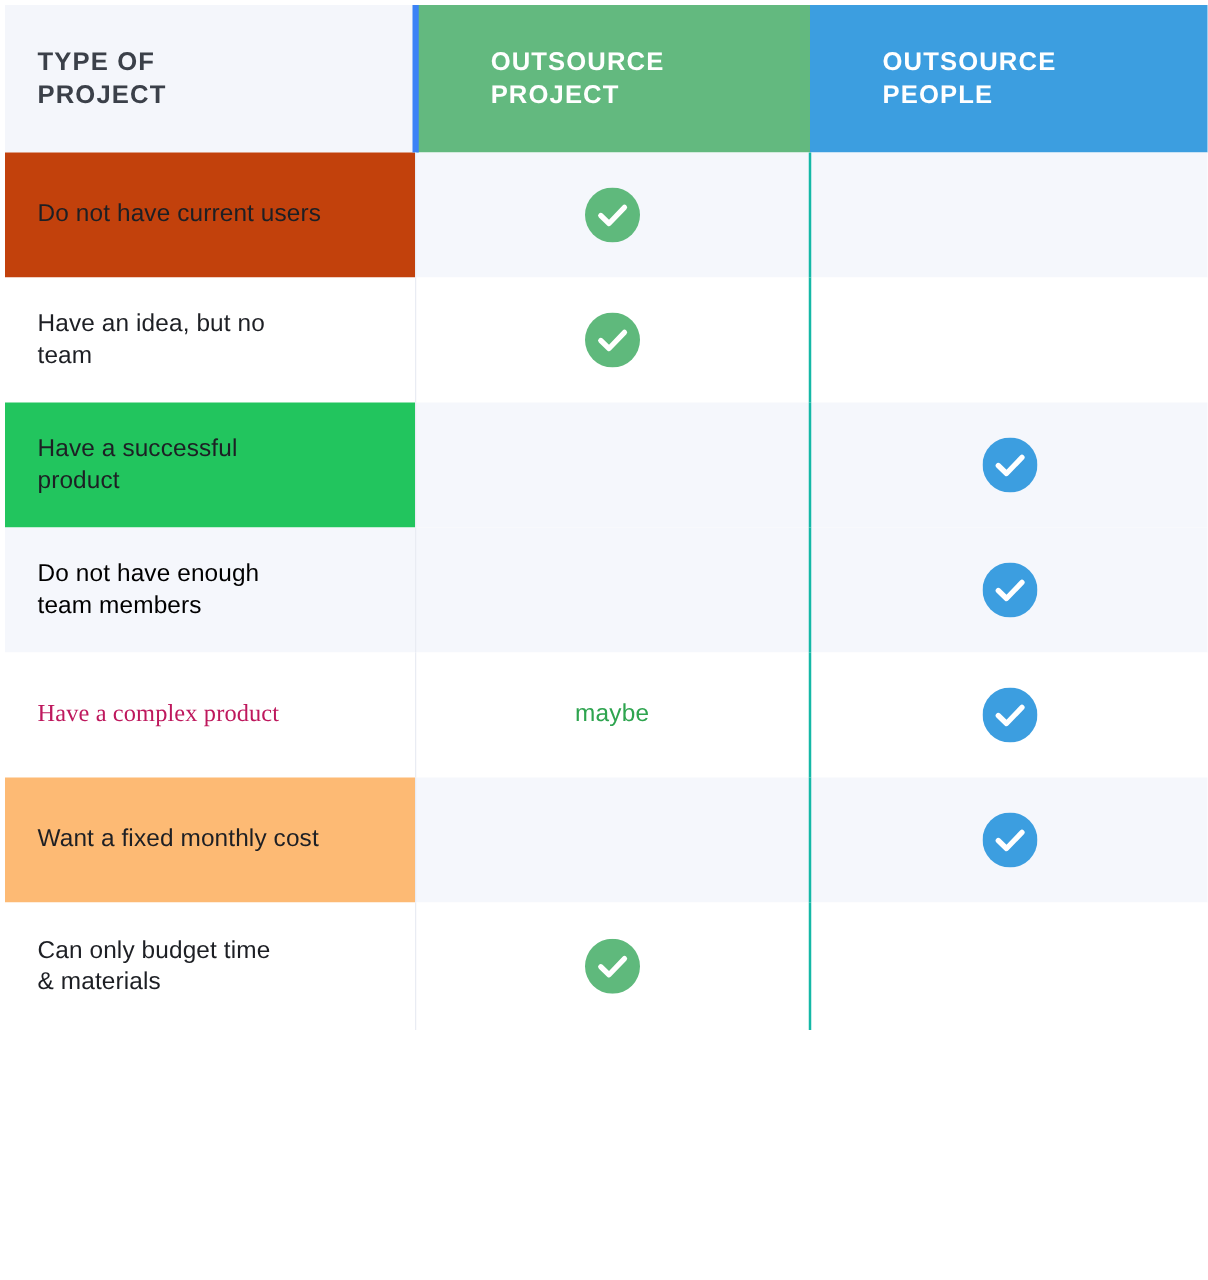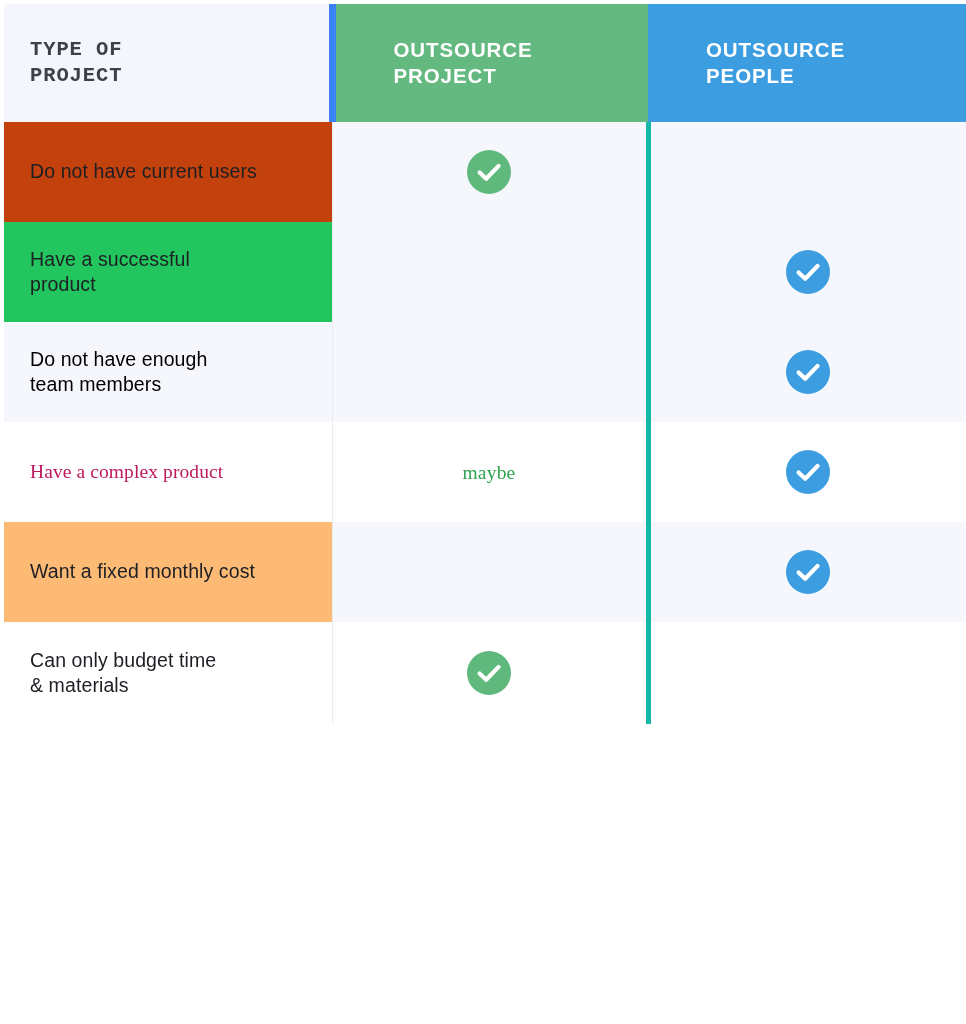--- a/index.html
+++ b/index.html
@@ -48,22 +48,21 @@
     line-height: 1.28;
     letter-spacing: 0.9px;
     text-transform: uppercase;
     border: none;
   }
 
   th.th-type {
     background: #f4f6fb;
     color: #3b4049;
     padding-left: 26px;
-    border-right: 7px solid #3b82f6;
-    font-family: Liberation Mono, monospace;
+    border-right: 5px solid #3b82f6;
   }
   th.th-green {
     background: #63b97f;
     color: #ffffff;
     padding-left: 58px;
   }
   th.th-blue {
     background: #3c9ee0;
     color: #ffffff;
     padding-left: 58px;
@@ -90,22 +89,21 @@
     color: #1d1f24;
     font-size: 19.5px;
     line-height: 1.30;
     letter-spacing: 0.1px;
     border-right: 1px solid #e9ecf3;
   }
   td.cell-mark {
     text-align: center;
   }
   td.cell-mark.sep {
-    border-right: 5px solid #14b8a6;
-    font-family: Liberation Serif, serif;
+    border-right: 2px solid #14b8a6;
   }
 
   .label-line { display: block; white-space: nowrap; }
 
   
   .badge {
     display: inline-block;
     width: 44px;
     height: 44px;
     line-height: 0;
@@ -154,20 +152,31 @@
         <tr class="even">
           <td class="cell-label" style="background: #c2410c; color: rgb(29, 31, 36);">
             <span class="label-line">Do not have current users</span>
           </td>
           <td class="cell-mark sep" style="background: rgb(245, 247, 252);"><span class="badge"><svg viewBox="0 0 44 44" xmlns="http://www.w3.org/2000/svg">
                 <circle cx="22" cy="22" r="22" fill="#5fb97c"></circle>
                 <path d="M12.6 22.4 L19.2 28.8 L31.6 15.9" fill="none" stroke="#ffffff" stroke-width="4.2" stroke-linecap="round" stroke-linejoin="round"></path>
               </svg></span></td>
           <td class="cell-mark" style="background: rgb(245, 247, 252);"><span class="empty-mark"></span></td>
         </tr>
+        <tr class="odd">
+          <td class="cell-label" style="color: rgb(29, 31, 36);">
+            <span class="label-line">Have an idea, but no</span>
+            <span class="label-line">team</span>
+          </td>
+          <td class="cell-mark sep"><span class="badge"><svg viewBox="0 0 44 44" xmlns="http://www.w3.org/2000/svg">
+                <circle cx="22" cy="22" r="22" fill="#5fb97c"></circle>
+                <path d="M12.6 22.4 L19.2 28.8 L31.6 15.9" fill="none" stroke="#ffffff" stroke-width="4.2" stroke-linecap="round" stroke-linejoin="round"></path>
+              </svg></span></td>
+          <td class="cell-mark"><span class="empty-mark"></span></td>
+        </tr>
         <tr class="even">
           <td class="cell-label" style="background: #22c55e; color: rgb(29, 31, 36);">
             <span class="label-line">Have a successful</span>
             <span class="label-line">product</span>
           </td>
           <td class="cell-mark sep" style="background: rgb(245, 247, 252);"><span class="empty-mark"></span></td>
           <td class="cell-mark" style="background: rgb(245, 247, 252);"><span class="badge"><svg viewBox="0 0 44 44" xmlns="http://www.w3.org/2000/svg">
                 <circle cx="22" cy="22" r="22" fill="#3c9ee0"></circle>
                 <path d="M12.6 22.4 L19.2 28.8 L31.6 15.9" fill="none" stroke="#ffffff" stroke-width="4.2" stroke-linecap="round" stroke-linejoin="round"></path>
               </svg></span></td>

